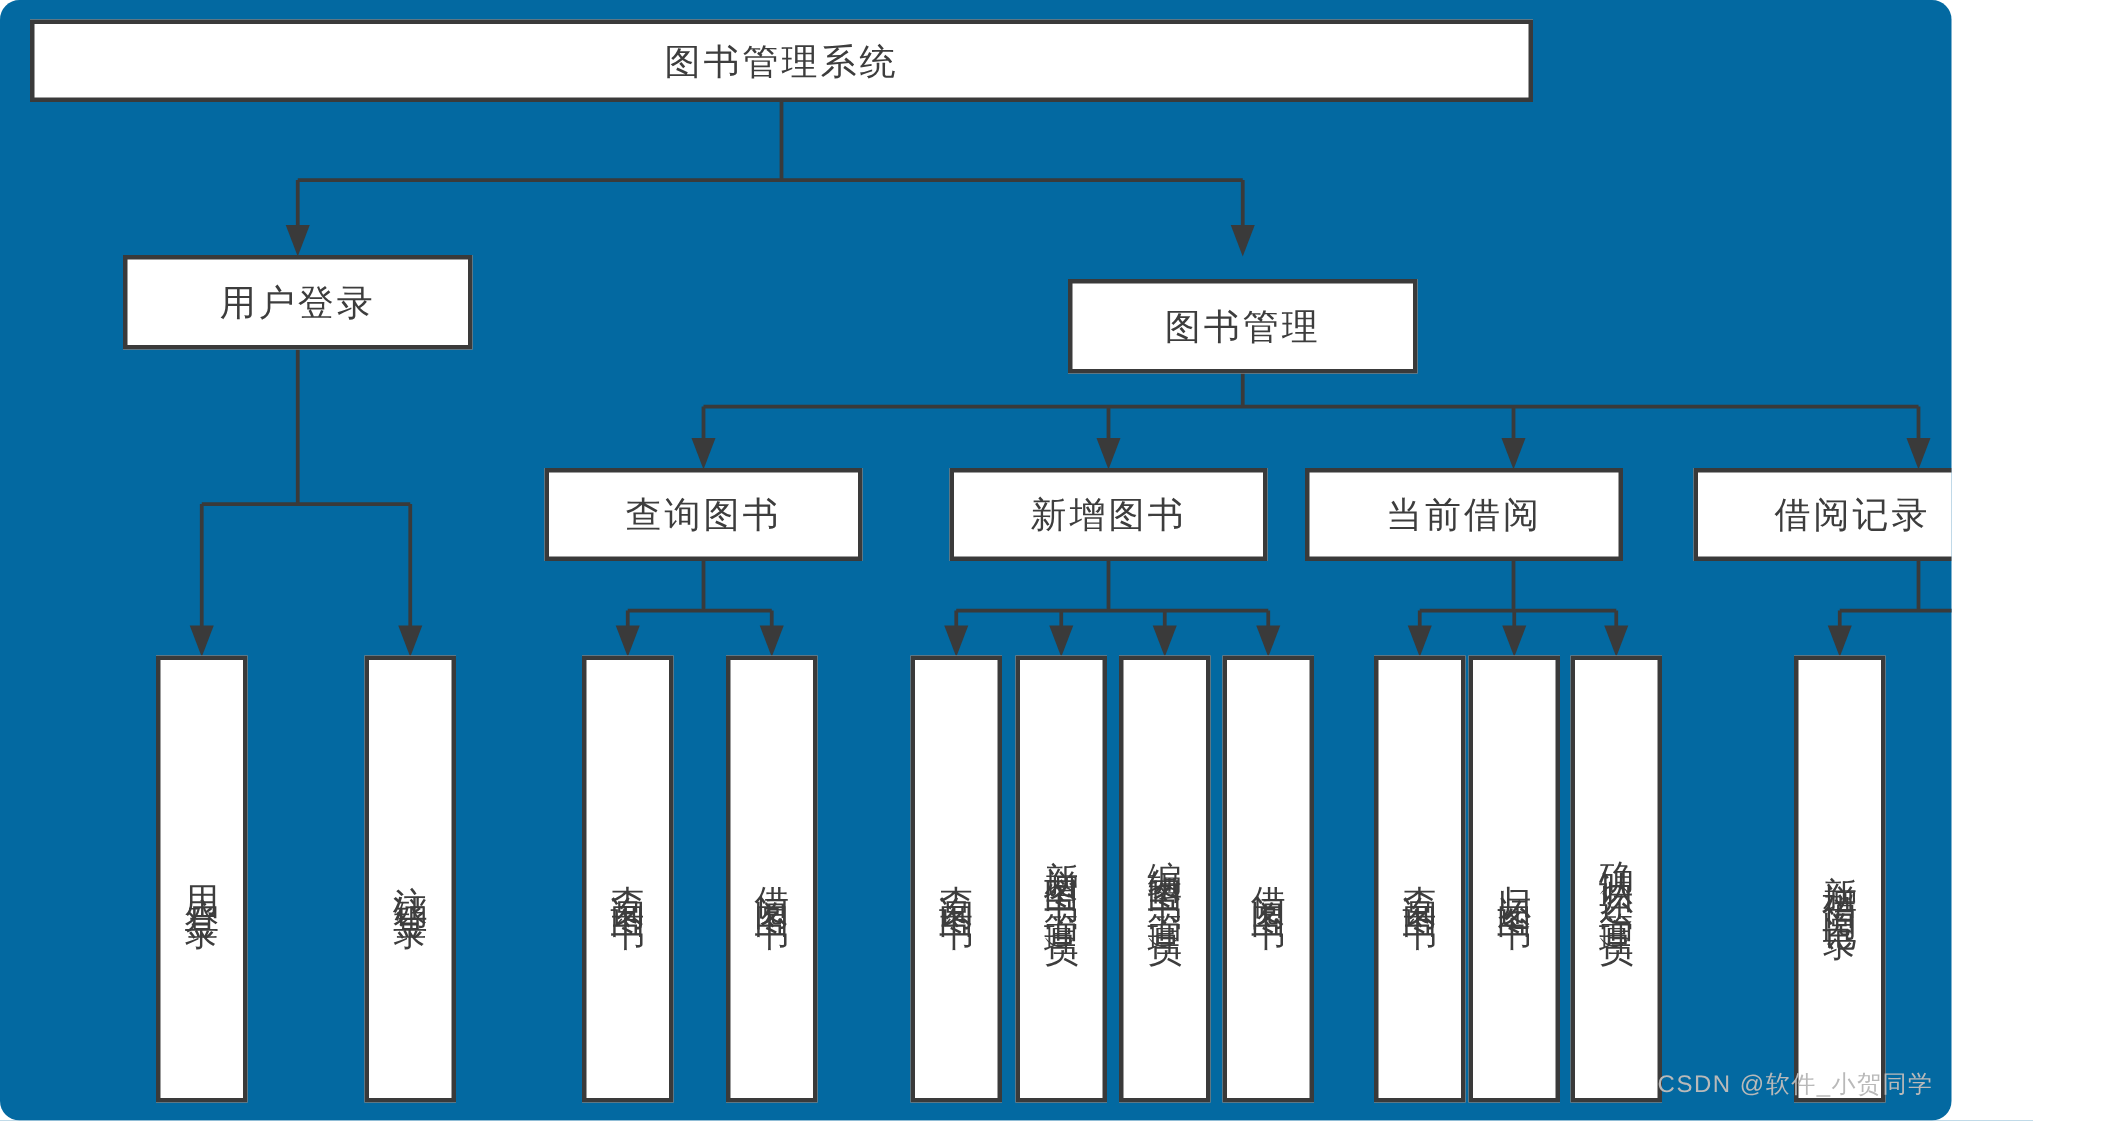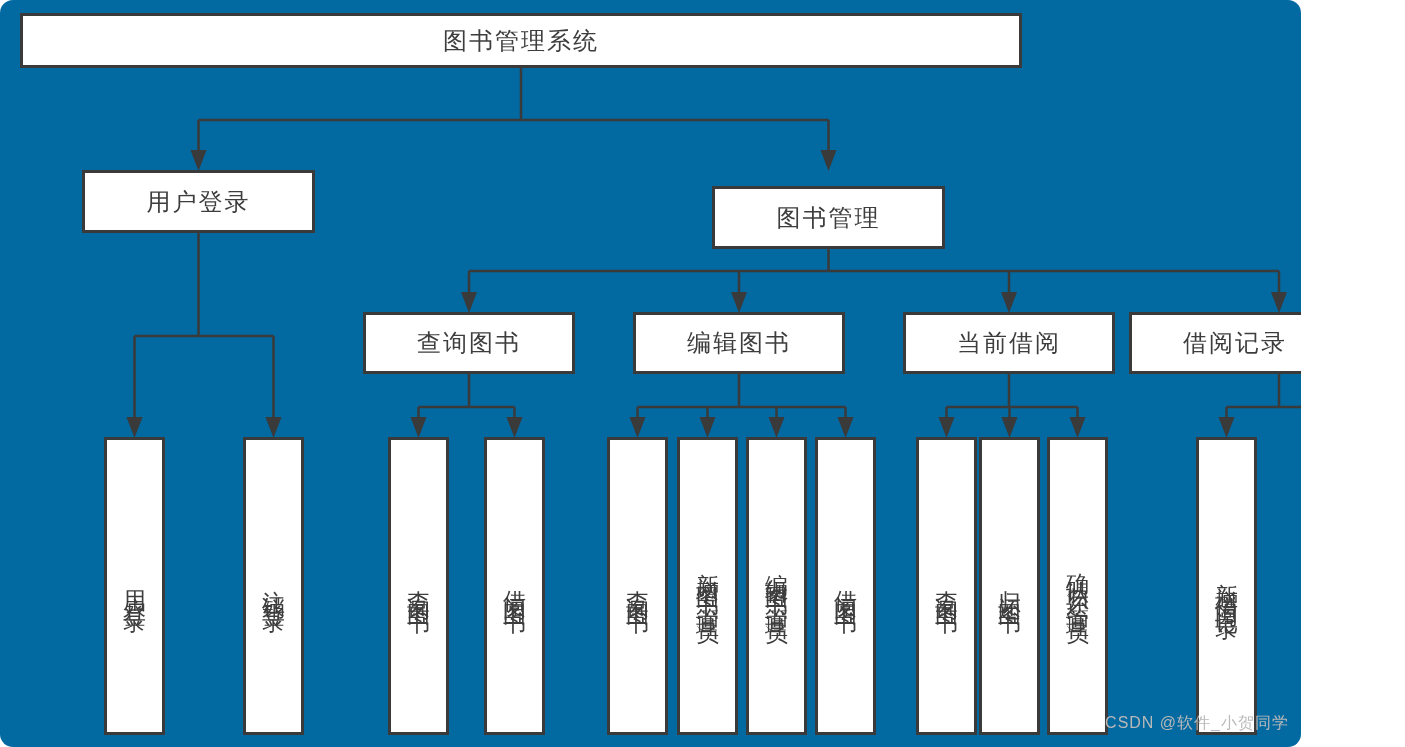--- a/index.html
+++ b/index.html
@@ -24,21 +24,21 @@
   .l3{top:312px;width:212px;height:62px;}
   .leaf{
     top:437px;width:61px;height:298px;
     writing-mode:vertical-rl;
     font-size:23px;letter-spacing:7px;
     line-height:1;
   }
   .p-root{left:20px;top:13px;width:1002px;height:55px;}
   .p-l2a{left:82px;top:170px;width:233px;height:63px;}
   .p-l2b{left:712px;top:186px;width:233px;height:63px;}
-  .p-l3a{left:363px}.p-l3b{left:633px}.p-l3c{left:903px}.p-l3d{left:1129px}
+  .p-l3a{left:363px}.p-l3b{left:633px}.p-l3c{left:870px}.p-l3d{left:1129px}
   .p-ul{left:104px}.p-lo{left:243px}
   .p-nbq{left:388px}.p-nbb{left:484px}
   .p-bbq{left:607px}.p-bba{left:677px}.p-bbe{left:746px}.p-bbb{left:815px}
   .p-cbq{left:916px}.p-cbr{left:979px}.p-cbc{left:1047px}
   .p-bra{left:1196px}.p-brq{left:1312px}
   .watermark{
     position:absolute;right:12px;top:713px;
     font-size:16px;color:#b9b9b9;letter-spacing:1px;
     white-space:nowrap;
   }
@@ -83,21 +83,21 @@
       <use href="#ah" transform="translate(1342.5,438)"></use>
     </g>
   </svg>
 
   <div class="box h p-root">图书管理系统</div>
 
   <div class="box h p-l2a">用户登录</div>
   <div class="box h p-l2b">图书管理</div>
 
   <div class="box h l3 p-l3a">查询图书</div>
-  <div class="box h l3 p-l3b">编辑图书</div>
+  <div class="box h l3 p-l3b">新增图书</div>
   <div class="box h l3 p-l3c">当前借阅</div>
   <div class="box h l3 p-l3d">借阅记录</div>
 
   <div class="box leaf p-ul">用户登录</div>
   <div class="box leaf p-lo">注销登录</div>
 
   <div class="box leaf p-nbq">查询图书</div>
   <div class="box leaf p-nbb">借阅图书</div>
 
   <div class="box leaf p-bbq">查询图书</div>

